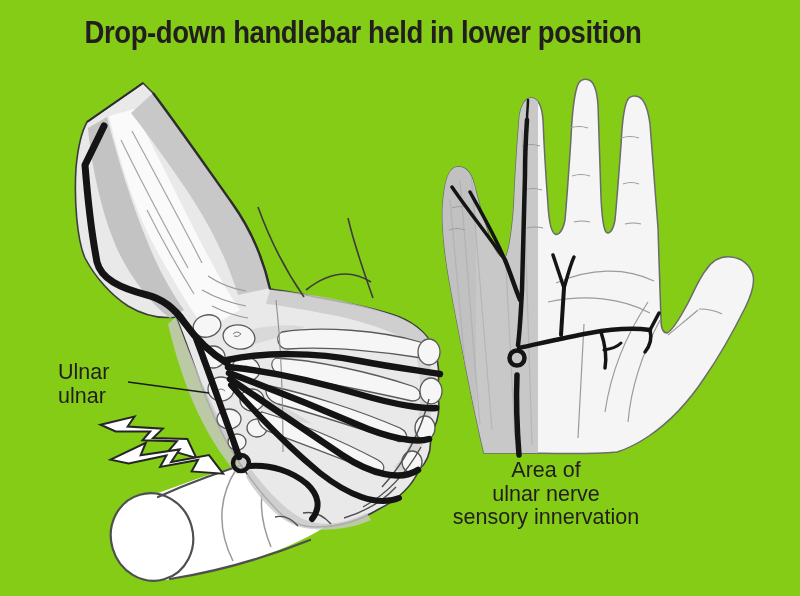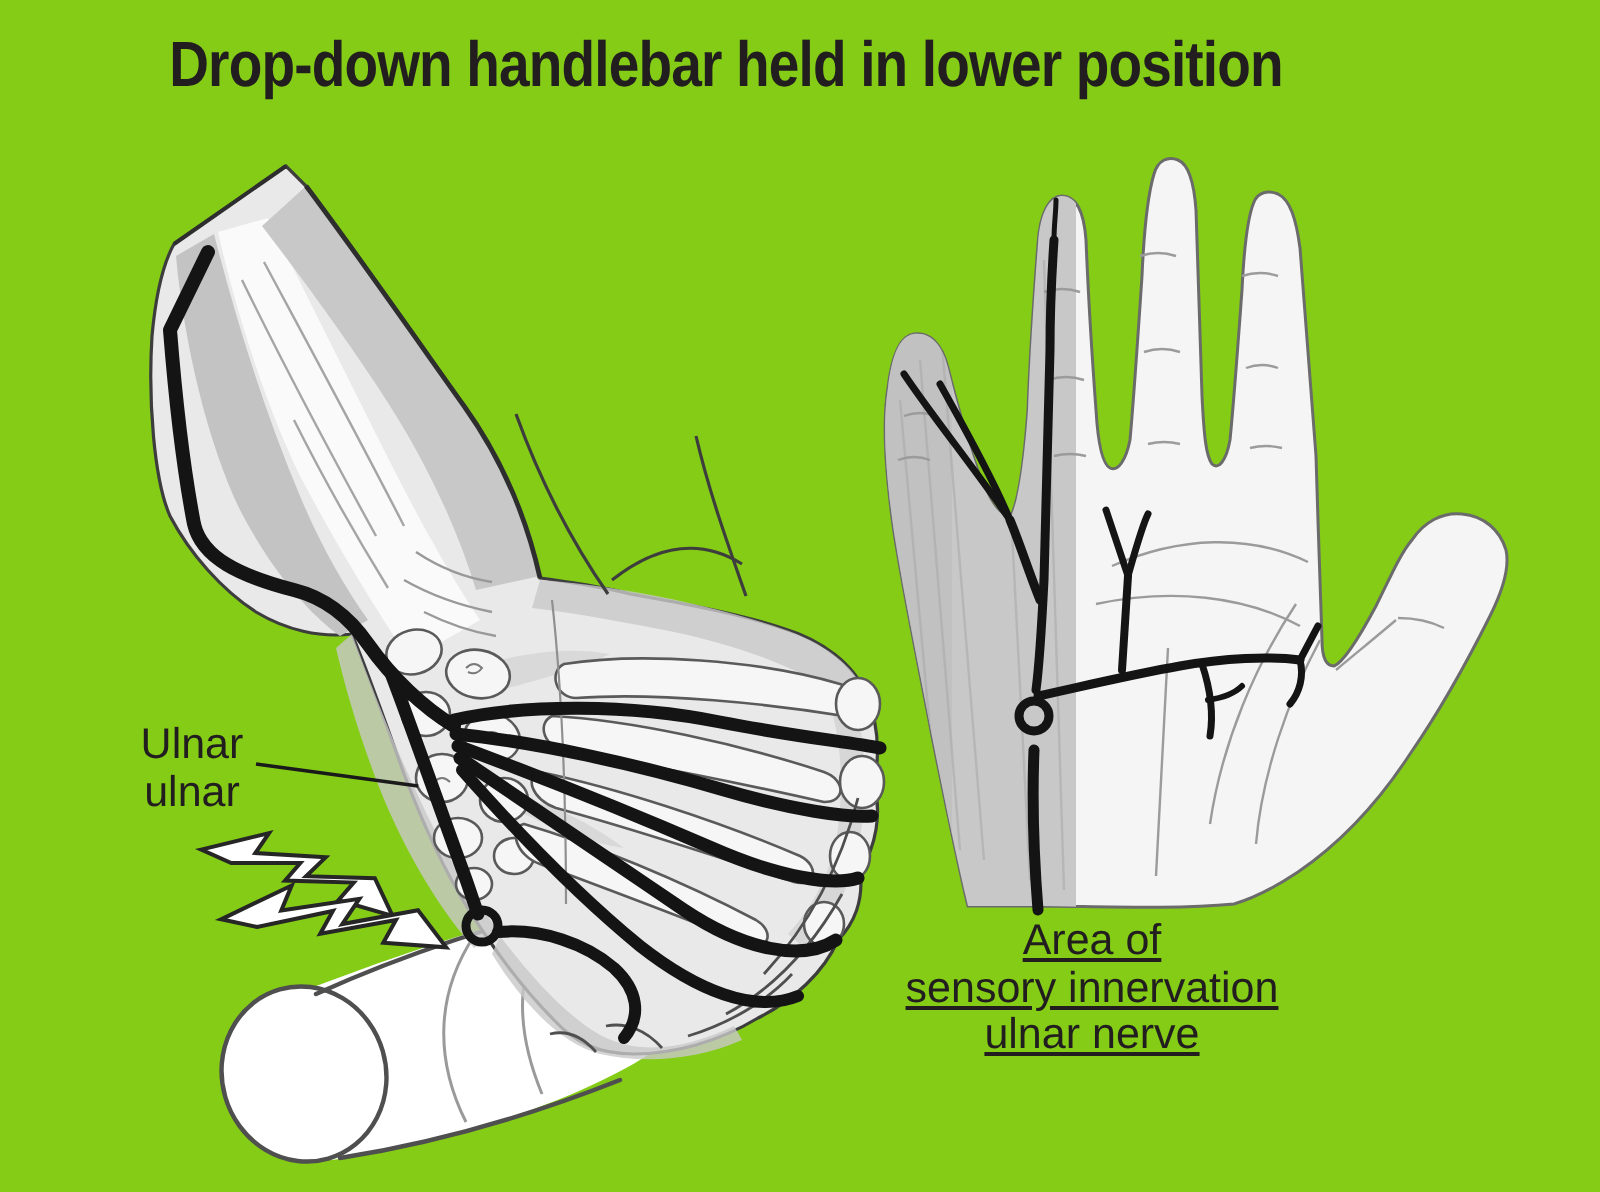--- a/index.html
+++ b/index.html
@@ -7,29 +7,29 @@
     position:relative;width:800px;height:596px;background:#84cc16;overflow:hidden;
     font-family:"Liberation Sans","DejaVu Sans",sans-serif;color:#231f20;
   }
   .art{position:absolute;left:0;top:0;width:800px;height:596px;}
   .title{
     position:absolute;left:363px;top:14px;transform:translateX(-50%) scaleX(0.86);
     transform-origin:50% 0;white-space:nowrap;
     font-size:32px;font-weight:bold;letter-spacing:-0.5px;color:#221e1f;
   }
   .nerve-label{
-    position:absolute;left:58px;top:361px;width:76px;text-align:center;
+    position:absolute;left:58px;top:361px;width:76px;text-align:left;
     font-size:21.5px;line-height:1.1;color:#221e1f;
   }
   .nerve-label span{display:block;}
   .palm-caption{
     position:absolute;left:546px;top:459px;transform:translateX(-50%);width:240px;
     text-align:center;font-size:21.5px;line-height:1.1;color:#221e1f;
   }
-  .palm-caption span{display:block;text-decoration:underline;}
+  .palm-caption span{display:block;}
 </style>
 </head>
 <body>
 
 <div class="canvas">
 
   <svg class="art" viewBox="0 0 800 596">
 
     <defs>
       <path id="palmPath" d="M 484 453 C 478 428 472 398 466 368 C 460 336 452 298 447 266 C 443 238 441 212 444 194 C 446 177 450 168 457 167 C 465 166 471 172 474 184 C 478 200 484 222 491 241 C 495 252 500 258 505 259 C 509 252 512 232 514 205 C 515 178 517 148 519 122 C 520 106 525 98 531 98 C 538 98 542 106 543 120 C 544 145 546 178 548 205 C 549 222 551 232 555 234 C 559 236 563 230 565 220 C 567 198 569 168 571 138 C 572 115 574 97 577 87 C 579 80 584 78 589 80 C 594 82 597 91 598 105 C 599 133 600 168 601 198 C 602 218 603 228 606 232 C 609 235 613 231 615 220 C 617 200 619 172 621 145 C 622 124 624 108 627 101 C 629 96 634 95 639 97 C 645 100 648 109 650 124 C 652 150 655 188 658 228 C 659 258 660 298 661 320 C 661 328 663 333 667 333 C 672 331 680 318 688 303 C 695 289 700 277 706 270 C 712 261 721 256 731 257 C 742 258 750 265 753 275 C 755 284 751 296 745 308 C 736 326 723 351 705 377 C 690 400 671 421 649 436 C 637 444 627 449 617 452 C 585 455 545 453 515 453 C 504 453 493 453 484 453 Z"></path>
@@ -194,17 +194,17 @@
 
   <div class="title">Drop-down handlebar held in lower position</div>
 
   <div class="nerve-label">
     <span>Ulnar</span>
     <span>ulnar</span>
   </div>
 
   <div class="palm-caption">
     <span>Area of</span>
+    <span>ulnar nerve</span>
     <span>sensory innervation</span>
-    <span>ulnar nerve</span>
   </div>
 
 </div>
 
 </body></html>

